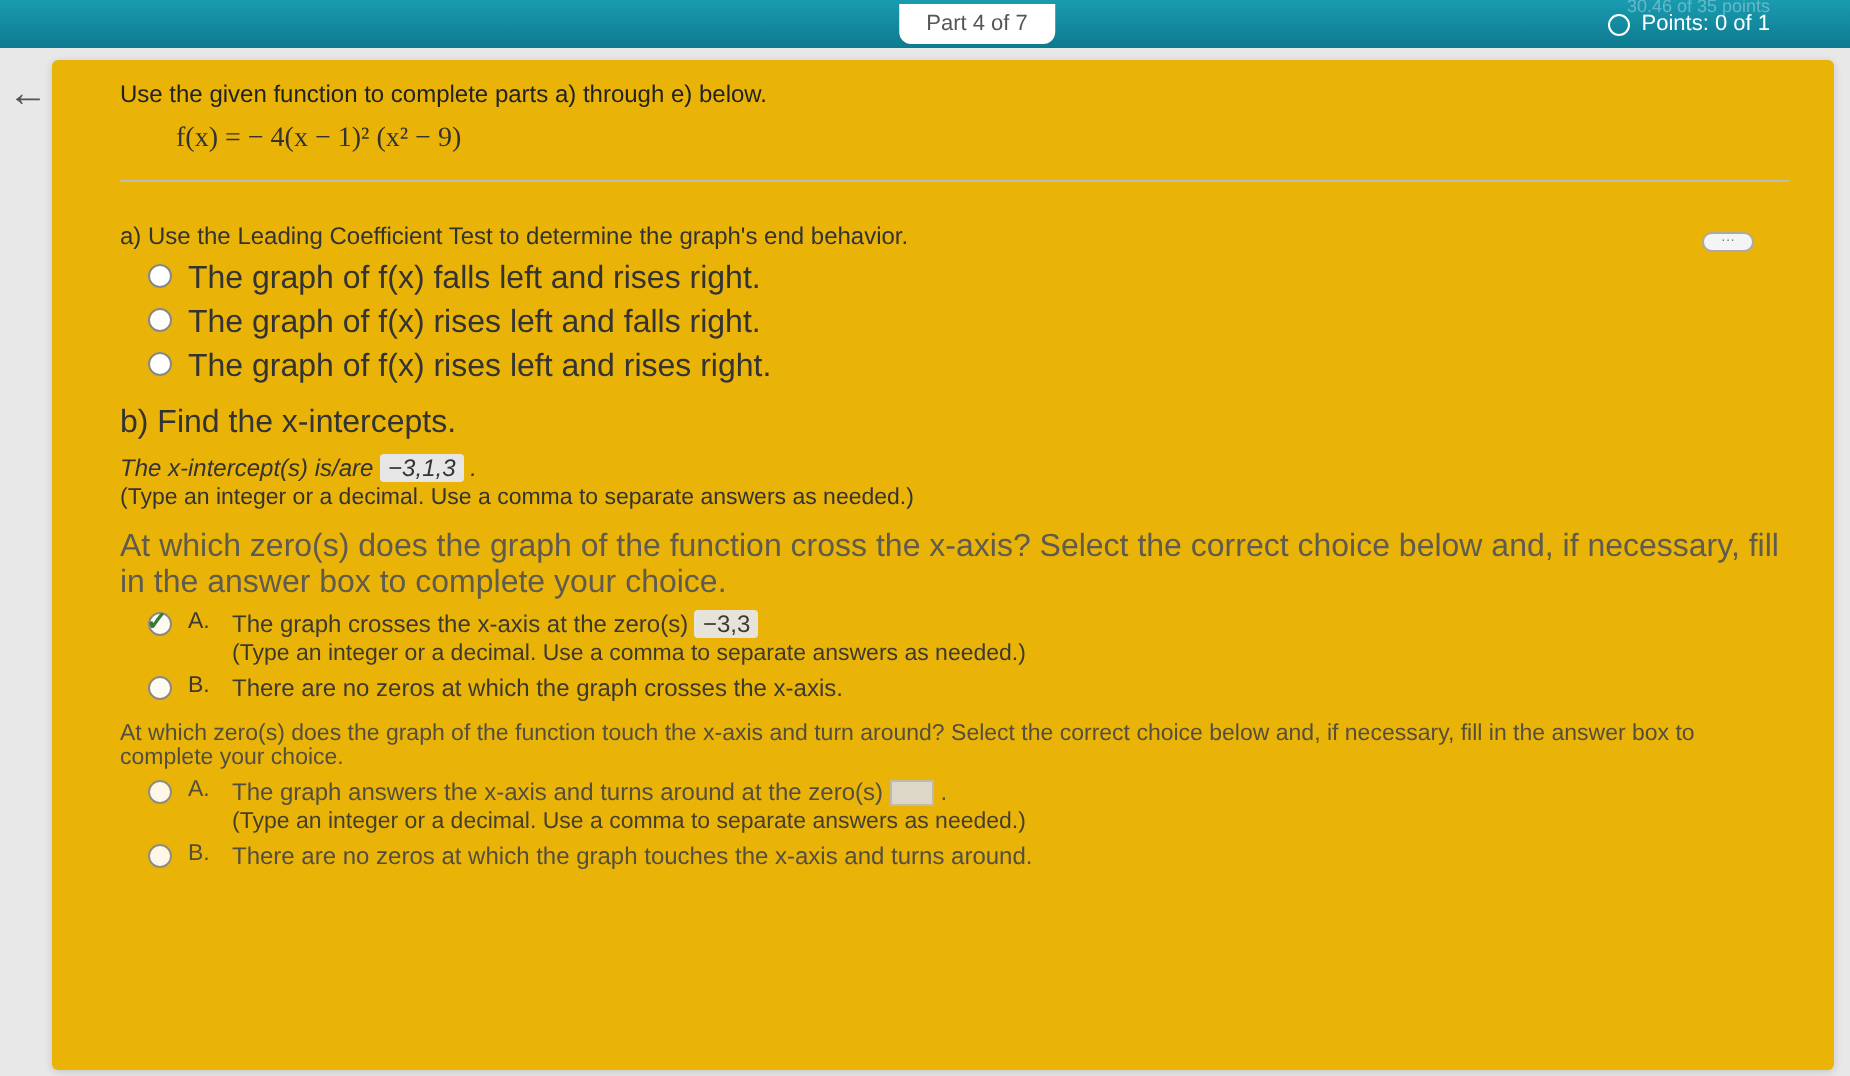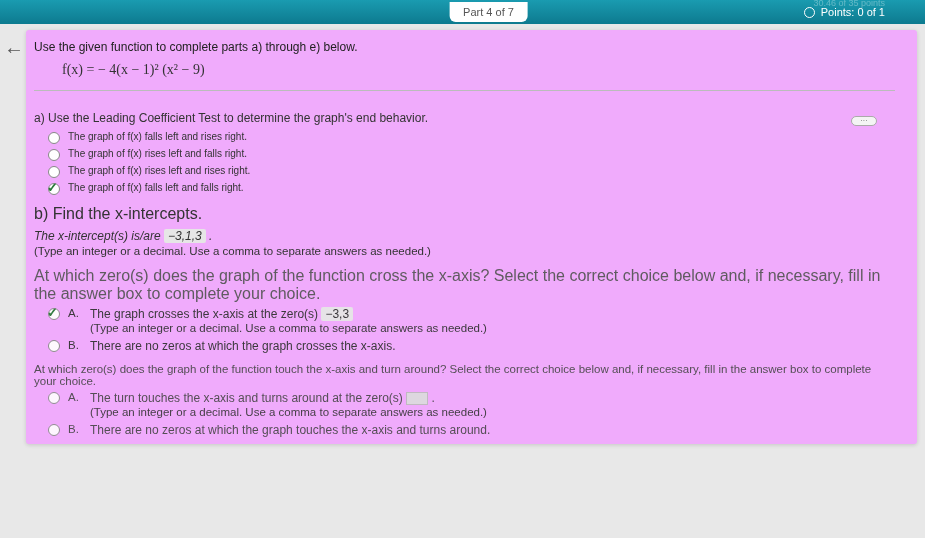--- a/index.html
+++ b/index.html
@@ -57,28 +57,28 @@
   .back-btn {
     position: absolute;
     left: 4px;
     top: 36px;
     font-size: 20px;
     color: #555;
     cursor: pointer;
     user-select: none;
   }
   .page {
-    background: #f0abfc;
+    background: #eab308;
     margin: 6px 8px 0 26px;
-    padding: 10px 22px 14px 8px;
+    padding: 10px 22px 14px 34px;
     border-radius: 3px;
     box-shadow: 0 1px 4px rgba(0,0,0,0.15);
     font-size: 12px;
     color: #333;
-    height: 414px;
+    height: 505px;
     overflow: hidden;
     position: relative;
   }
   .instr { font-size: 12px; color: #222; }
   .formula {
     font-family: 'Times New Roman', serif;
     font-size: 14px;
     margin: 8px 0 2px 28px;
   }
   hr.sep {
@@ -100,21 +100,21 @@
     text-align: center;
     line-height: 8px;
     cursor: pointer;
   }
   .q { margin-bottom: 6px; }
   .option-row {
     display: flex;
     align-items: flex-start;
     gap: 8px;
     margin: 4px 0 4px 14px;
-    font-size: 10px;
+    font-size: 16px;
   }
   .radio {
     width: 12px; height: 12px;
     border: 1.4px solid #888;
     border-radius: 50%;
     flex: 0 0 auto;
     margin-top: 1px;
     position: relative;
     background: #fff;
   }
@@ -176,24 +176,20 @@
     <span>The graph of f(x) falls left and rises right.</span>
   </div>
   <div class="option-row">
     <span class="radio"></span>
     <span>The graph of f(x) rises left and falls right.</span>
   </div>
   <div class="option-row">
     <span class="radio"></span>
     <span>The graph of f(x) rises left and rises right.</span>
   </div>
-  <div class="option-row">
-    <span class="radio checked"></span>
-    <span>The graph of f(x) falls left and falls right.</span>
-  </div>
 
   <div class="sub">b) Find the x-intercepts.</div>
 
   <div style="margin:6px 0 2px 0;font-style:italic;">
     <span>The x-intercept(s) is/are </span>
     <span class="ans-inline">−3,1,3</span>
     <span>.</span>
   </div>
   <div class="hint">(Type an integer or a decimal. Use a comma to separate answers as needed.)</div>
 
@@ -216,21 +212,21 @@
     </div>
   </div>
 
   <div class="sub blur2">At which zero(s) does the graph of the function touch the x-axis and turn around? Select the correct choice below and, if necessary, fill in the answer box to complete your choice.</div>
 
   <div class="section-b">
     <div class="option-row blur2">
       <span class="radio"></span>
       <span class="opt-letter">A.</span>
       <div>
-        <span>The turn touches the x-axis and turns around at the zero(s) </span>
+        <span>The graph answers the x-axis and turns around at the zero(s) </span>
         <span class="input-box"></span>
         <span>.</span><br>
         <span class="hint">(Type an integer or a decimal. Use a comma to separate answers as needed.)</span>
       </div>
     </div>
     <div class="option-row blur2">
       <span class="radio"></span>
       <span class="opt-letter">B.</span>
       <span>There are no zeros at which the graph touches the x-axis and turns around.</span>
     </div>

